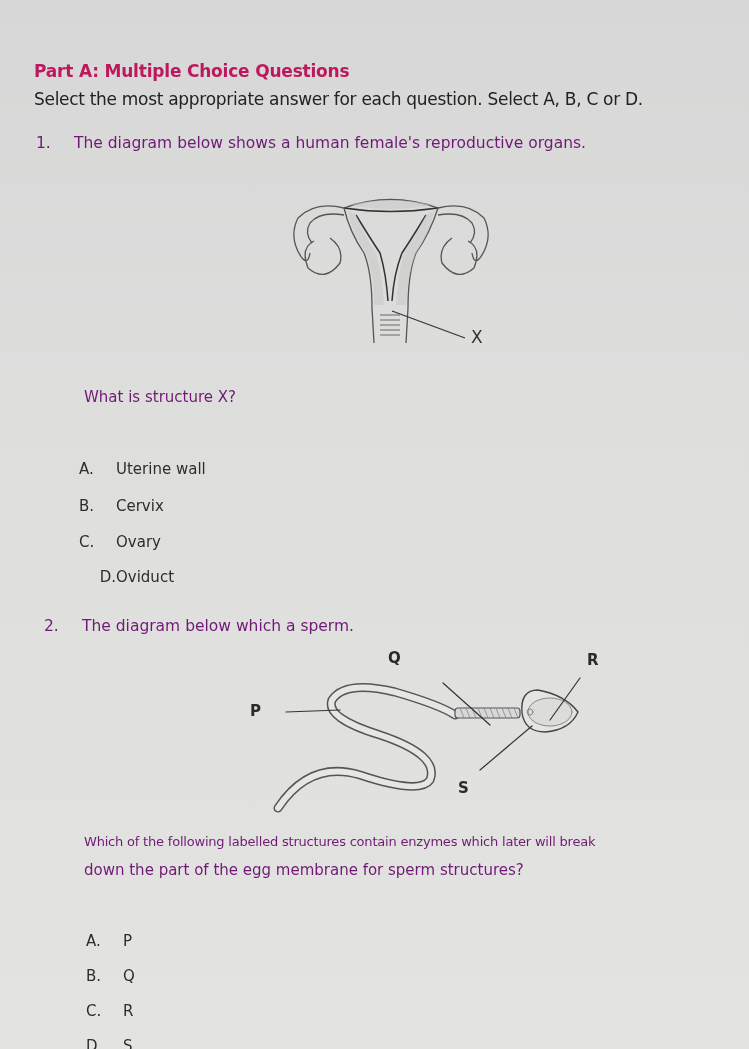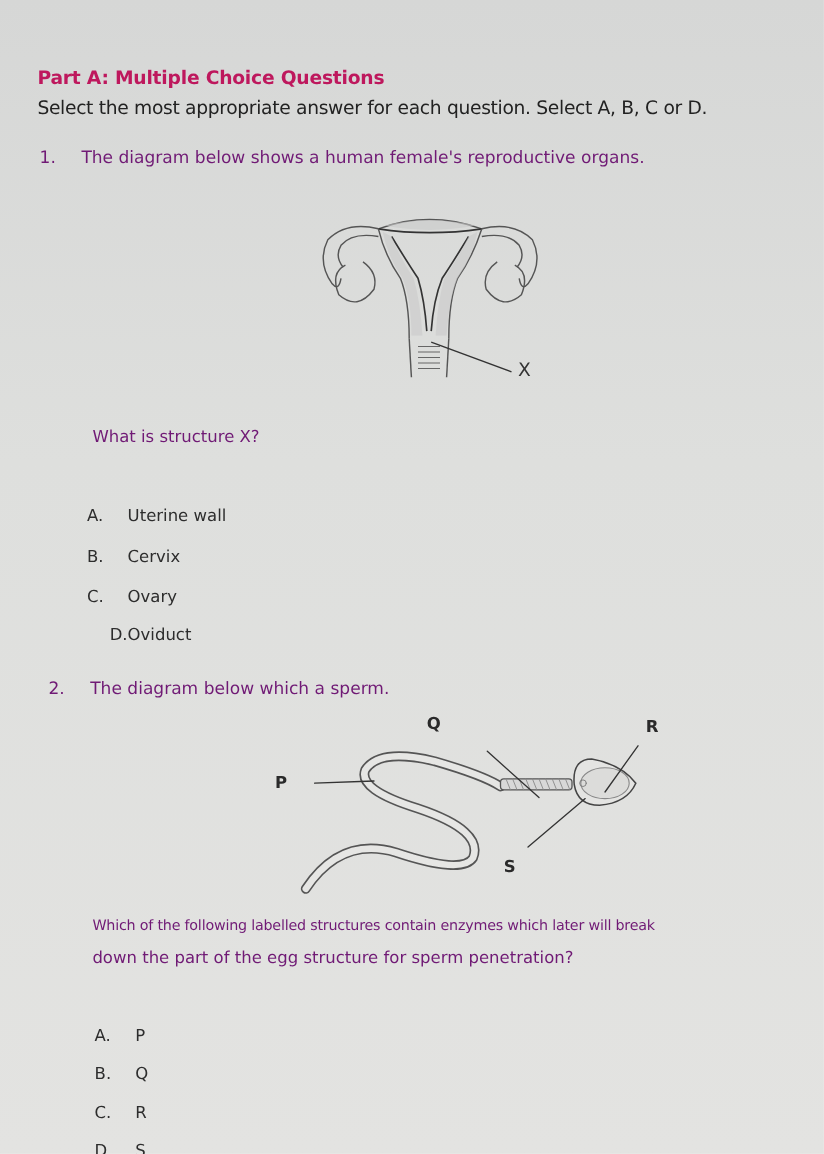--- a/index.html
+++ b/index.html
@@ -100,21 +100,21 @@
     <path d="M310 18 L280 60" stroke="#333" stroke-width="1.2"></path>
     <path d="M210 110 L262 66" stroke="#333" stroke-width="1.2"></path>
   </g>
 </svg>
 <div class="abs lbl" style="left:250px; top:702px;">P</div>
 <div class="abs lbl" style="left:388px; top:649px;">Q</div>
 <div class="abs lbl" style="left:587px; top:651px;">R</div>
 <div class="abs lbl" style="left:458px; top:779px;">S</div>
 
 <div class="abs q" style="left:84px; top:834px; font-size:13px; letter-spacing:-0.2px;">Which of the following labelled structures contain enzymes which later will break</div>
-<div class="abs q" style="left:84px; top:861px; font-size:15px;">down the part of the egg structure for sperm penetration?</div>
+<div class="abs q" style="left:84px; top:861px; font-size:15px;">down the part of the egg membrane for sperm structures?</div>
 
 <div class="abs opt opt2" style="left:86px; top:903px;">
   <span class="letter">A.</span><span>P</span>
 </div>
 <div class="abs opt opt2" style="left:86px; top:938px;">
   <span class="letter">B.</span><span>Q</span>
 </div>
 <div class="abs opt opt2" style="left:86px; top:973px;">
   <span class="letter">C.</span><span>R</span>
 </div>

